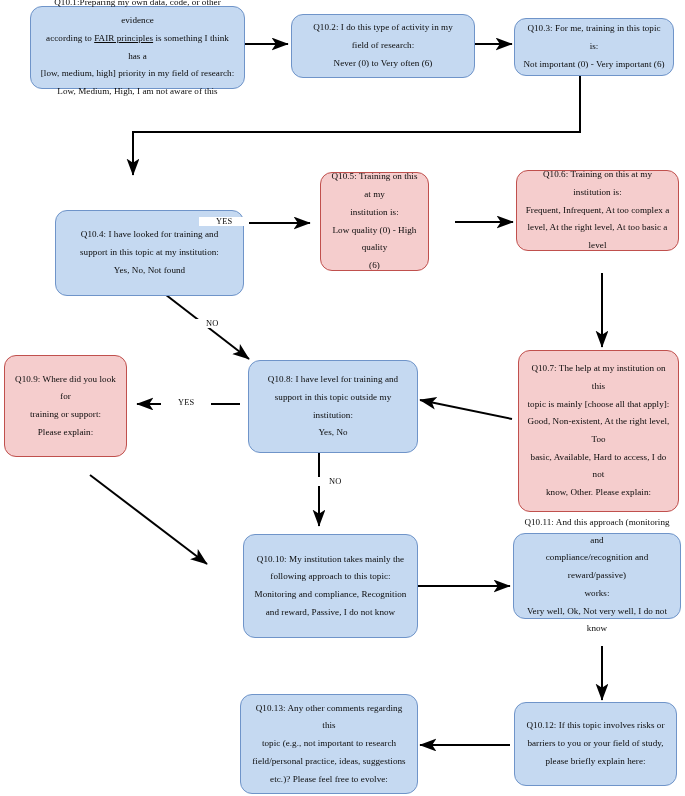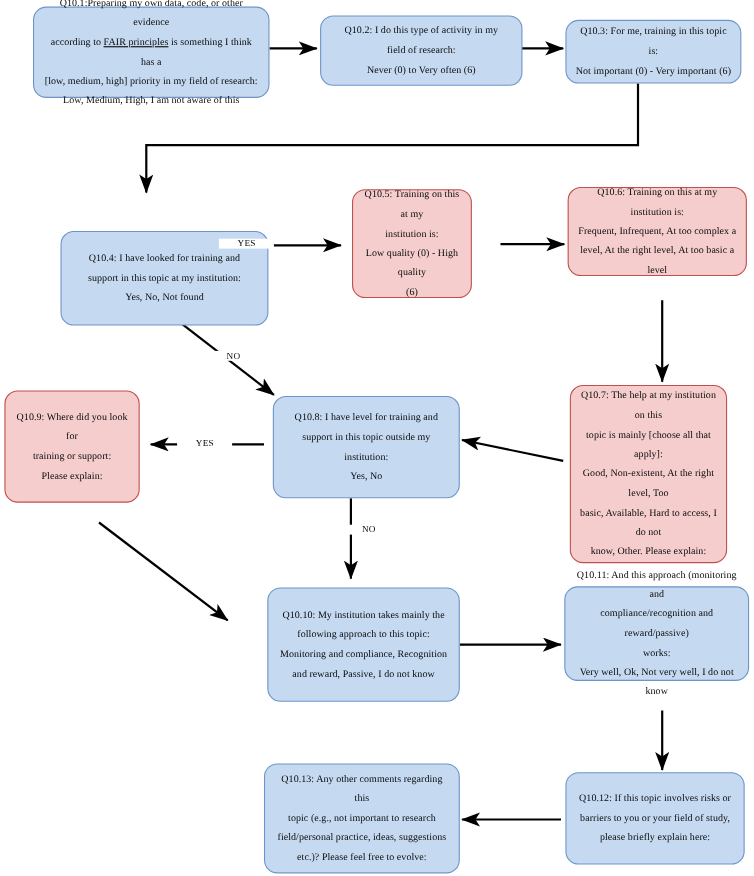--- a/index.html
+++ b/index.html
@@ -144,21 +144,21 @@
   </div>
 
   <div class="node pink" style="left:516px; top:170px; width:163px; height:81px;">
     <span class="txt">
       <span>Q10.6: Training on this at my institution is:</span><br>
       <span>Frequent, Infrequent, At too complex a</span><br>
       <span>level, At the right level, At too basic a level</span>
     </span>
   </div>
 
-  <div class="node pink" style="left:518px; top:350px; width:143px; height:162px;">
+  <div class="node pink" style="left:518px; top:350px; width:161px; height:162px;">
     <span class="txt">
       <span>Q10.7: The help at my institution on this</span><br>
       <span>topic is mainly [choose all that apply]:</span><br>
       <span>Good, Non-existent, At the right level, Too</span><br>
       <span>basic, Available, Hard to access, I do not</span><br>
       <span>know, Other. Please explain:</span>
     </span>
   </div>
 
   <div class="node blue" style="left:248px; top:360px; width:170px; height:93px;">

